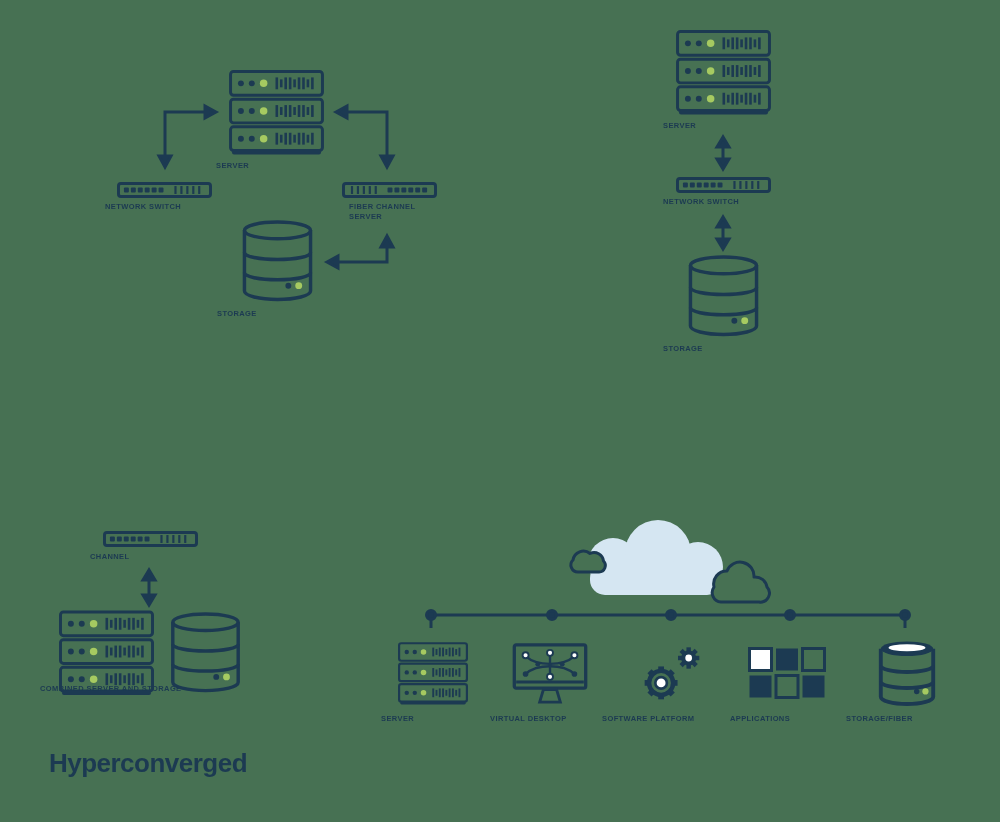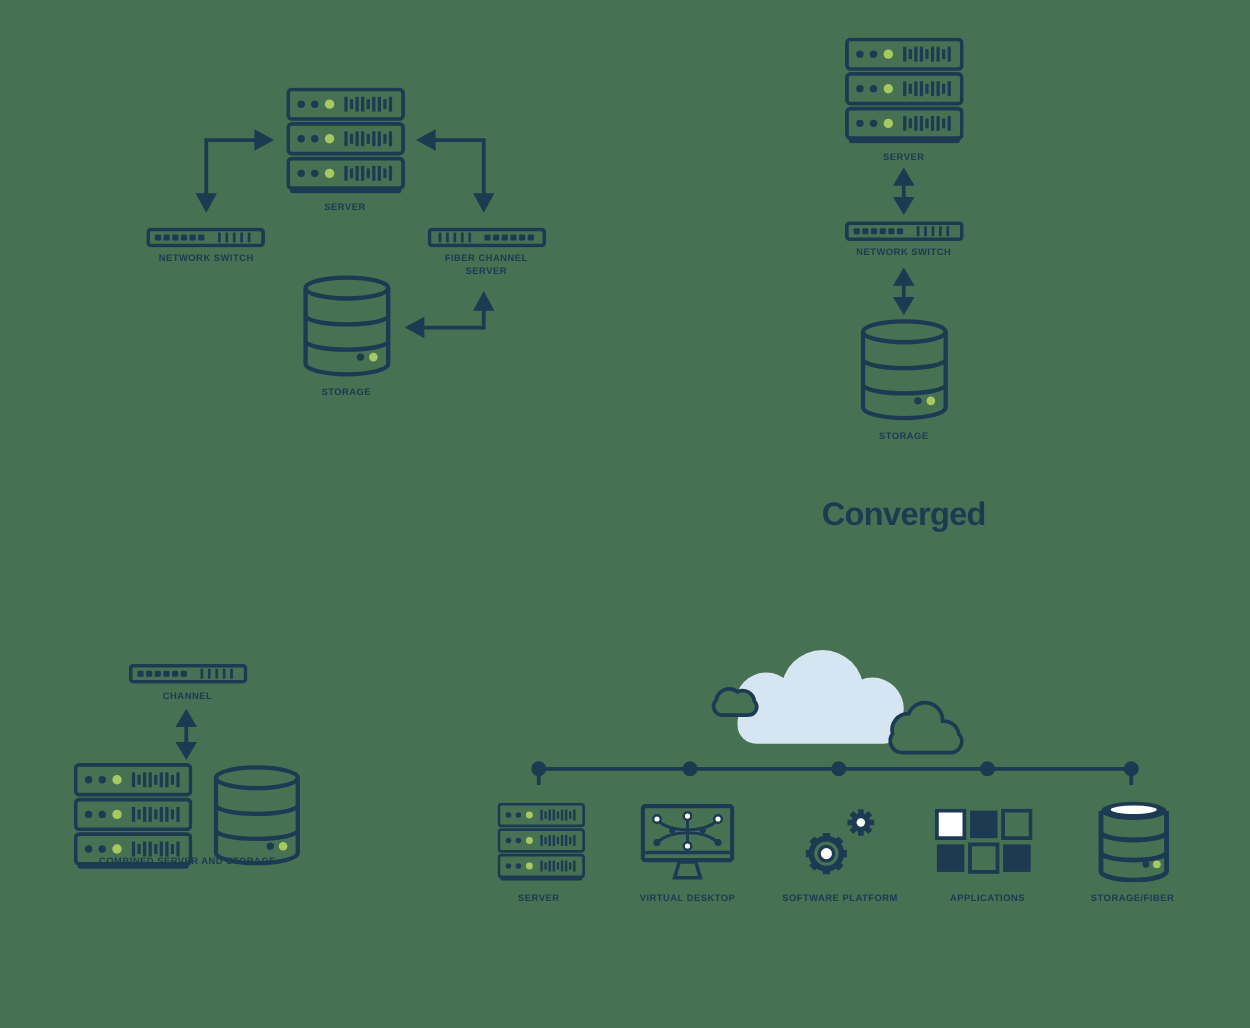--- a/index.html
+++ b/index.html
@@ -1,20 +1,20 @@
 <!DOCTYPE html>
 <html><head>
 <meta charset="utf-8">
 <style>
   html,body{margin:0;padding:0;}
   body{background:#477153;font-family:"Liberation Sans",sans-serif;}
   #canvas{position:relative;width:1000px;height:822px;background:#477153;overflow:hidden;}
   .abs{position:absolute;}
   .lbl{position:absolute;font-size:7.5px;font-weight:700;letter-spacing:.4px;
-       color:#1c3a52;text-align:center;line-height:1.3;}
+       color:#1c3a52;text-align:left;line-height:1.3;}
   .title{position:absolute;font-size:26px;font-weight:700;letter-spacing:-0.5px;
        color:#1c3a52;text-align:center;}
   svg{display:block;}
   #symdefs{position:absolute;width:0;height:0;}
 </style>
 </head>
 <body>
 
 <div id="canvas">
 
@@ -248,35 +248,35 @@
   <svg class="abs" style="left:676px;top:177px" width="95" height="16">
       <use href="#sym-switch"></use>
     </svg>
   <div class="lbl" style="left:663px;top:197px;width:120px">NETWORK SWITCH</div>
 
   <svg class="abs" style="left:687px;top:255px" width="73" height="83">
       <use href="#sym-storage"></use>
     </svg>
   <div class="lbl" style="left:663px;top:344px;width:120px">STORAGE</div>
 
-  <div class="title" style="left:623px;top:396px;width:200px">Converged</div>
 
   <svg class="abs" style="left:103px;top:531px" width="95" height="16">
       <use href="#sym-switch"></use>
     </svg>
   <div class="lbl" style="left:90px;top:552px;width:120px">CHANNEL</div>
 
   <svg class="abs" style="left:59px;top:610px" width="95" height="86">
       <use href="#sym-server"></use>
     </svg>
   <svg class="abs" style="left:169px;top:612px" width="73" height="82">
       <use href="#sym-storage"></use>
     </svg>
   <div class="lbl" style="left:40px;top:684px;width:220px">COMBINED SERVER AND STORAGE</div>
 
+  <div class="title" style="left:23px;top:748px;width:250px">Hyperconverged</div>
 
   <svg class="abs" style="left:565px;top:515px" width="215" height="95">
       <use href="#sym-clouds"></use>
     </svg>
 
   <svg class="abs" style="left:398px;top:642px" width="70" height="63">
       <use href="#sym-server"></use>
     </svg>
   <div class="lbl" style="left:381px;top:714px;width:100px">SERVER</div>
 

